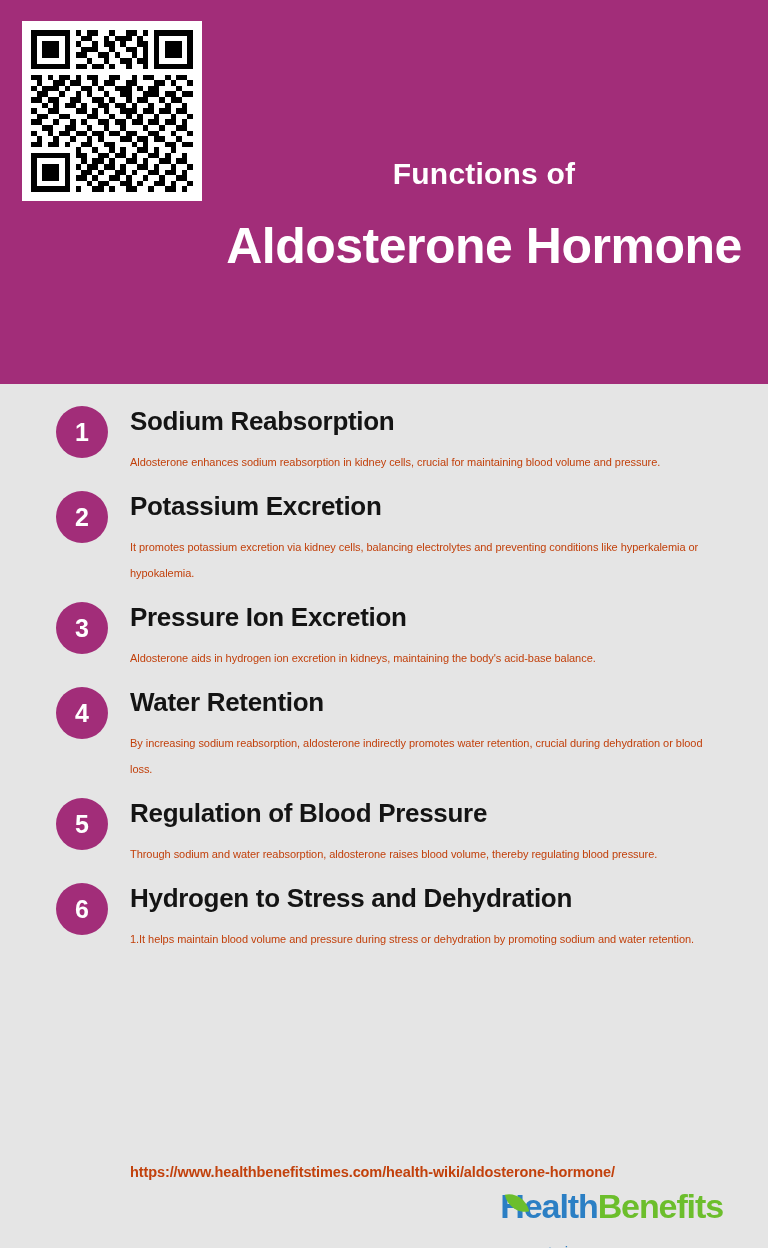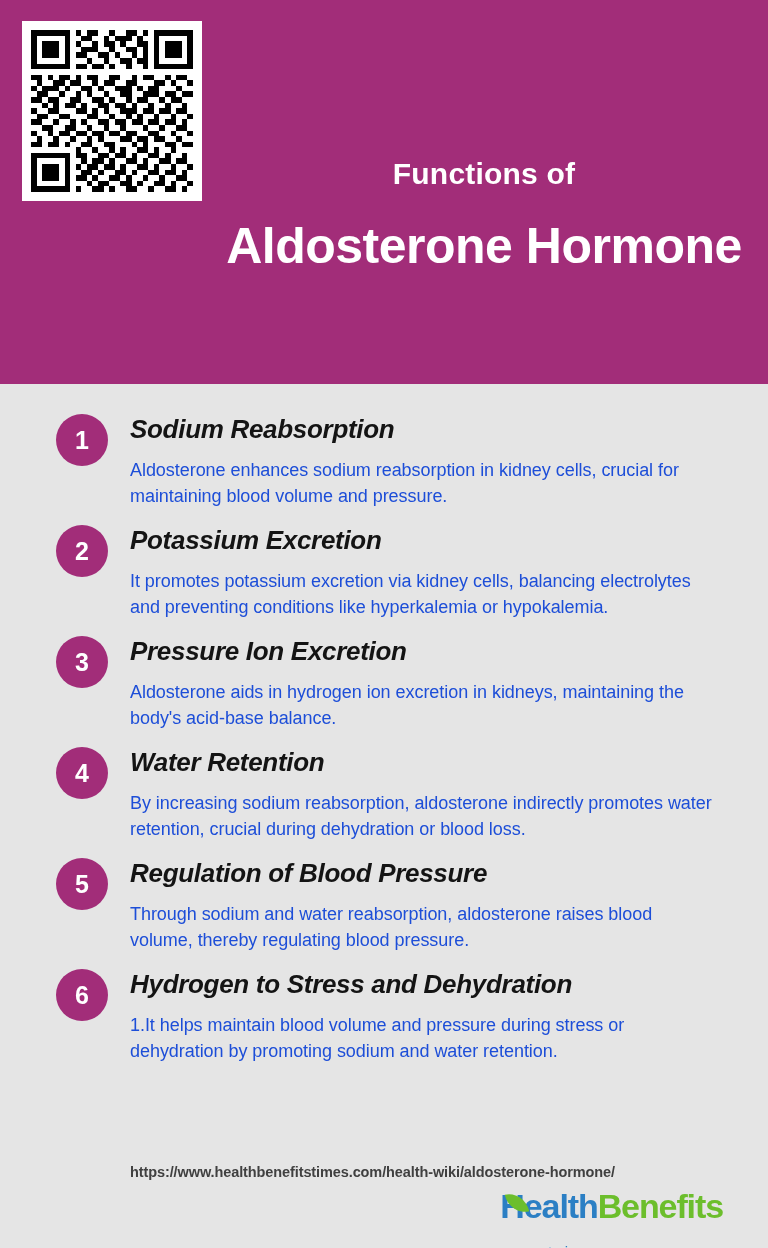--- a/index.html
+++ b/index.html
@@ -96,47 +96,46 @@
     line-height: 1;
     font-family: "Liberation Sans", "DejaVu Sans", sans-serif;
   }
 
   .item-title {
     color: #141414;
     font-size: 26px;
     font-weight: 700;
     line-height: 34px;
     letter-spacing: -0.3px;
-    margin-top: 10px;
+    margin-top: 2px;
     margin-bottom: 11px;
-    font-style: italic;
   }
 
   .item-desc {
-    color: #1d4ed8;
-    font-size: 18px;
+    color: #c2410c;
+    font-size: 11px;
     line-height: 26px;
     max-width: 588px;
     letter-spacing: -0.05px;
   }
 
   
   .footer {
     position: absolute;
     left: 0;
     bottom: 0;
     width: 768px;
     height: 92px;
   }
 
   .source-url {
     position: absolute;
     left: 130px;
     top: 6px;
-    color: #404040;
+    color: #c2410c;
     font-size: 14.5px;
     font-weight: 600;
     letter-spacing: -0.1px;
     line-height: 20px;
   }
 
   .logo {
     position: absolute;
     right: 45px;
     top: 33px;

